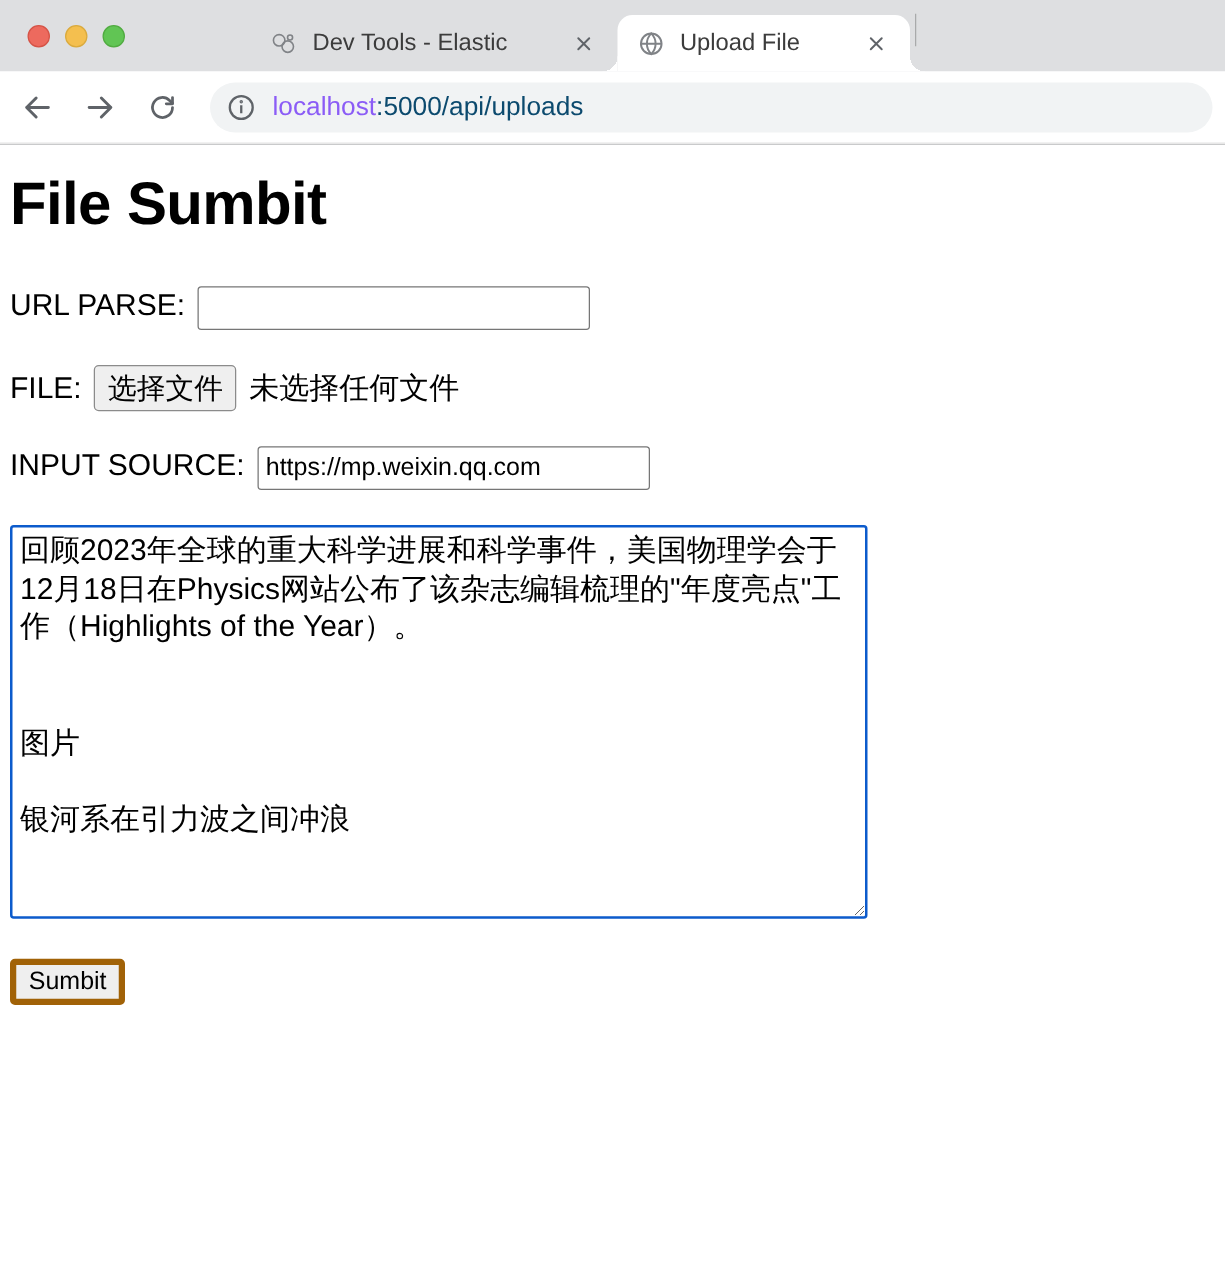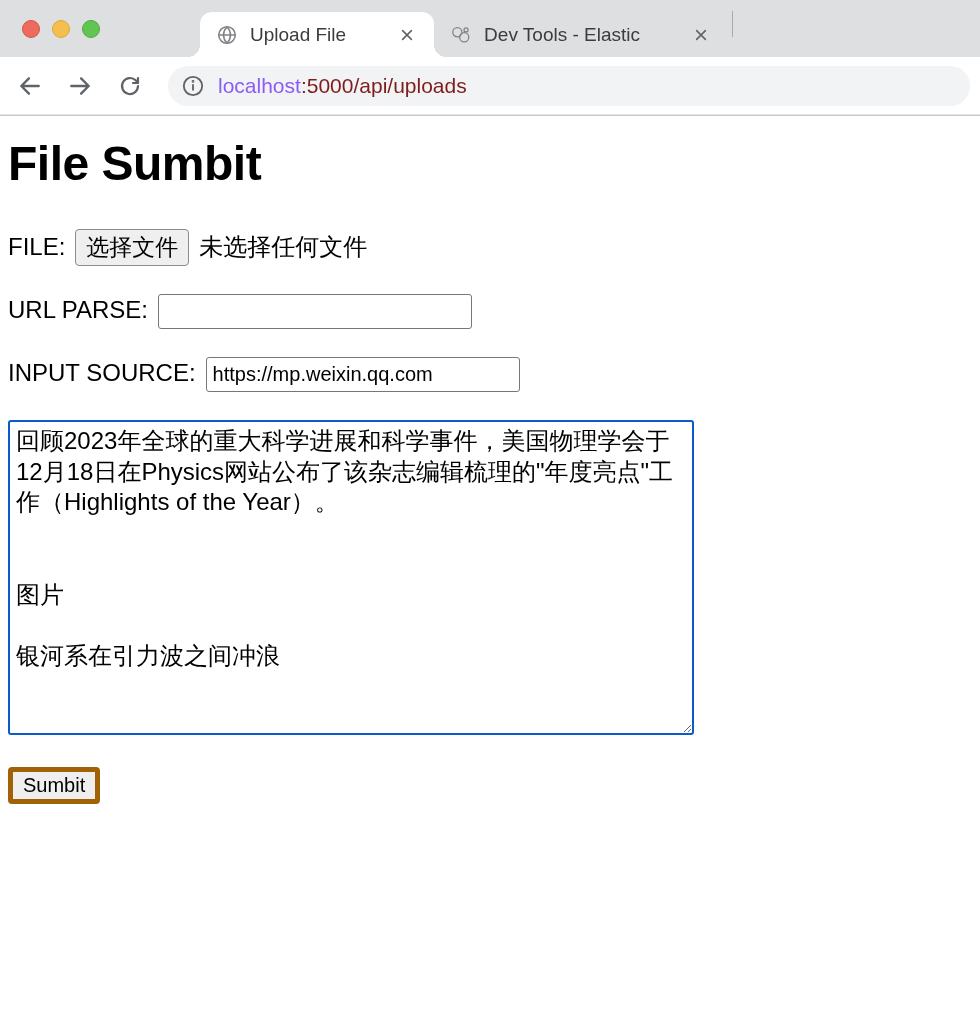--- a/index.html
+++ b/index.html
@@ -141,21 +141,21 @@
     }
     .site-info-icon {
       width: 22px;
       height: 22px;
       color: #5f6368;
       display: flex;
       align-items: center;
       justify-content: center;
     }
     .url-host { color: #8b5cf6; }
-    .url-path { color: #7f1d1d; }
+    .url-path { color: #0c4a6e; }
     
     .page {
       padding: 20px 8px 12px 8px;
     }
     h1 {
       font-size: 48px;
       font-weight: 800;
       margin-bottom: 38px;
       letter-spacing: -0.5px;
     }
@@ -222,49 +222,49 @@
 <body>
 
 <div class="browser-chrome">
   <div class="titlebar">
     <div class="traffic-lights">
       <div class="traffic-light tl-red"></div>
       <div class="traffic-light tl-yellow"></div>
       <div class="traffic-light tl-green"></div>
     </div>
     <div class="tabs">
-      <div class="tab active">
-        <span class="tab-icon">
-          <svg viewBox="0 0 24 24" width="22" height="22" fill="none" stroke="#808387" stroke-width="1.7">
-            <circle cx="12" cy="12" r="9"></circle>
-            <path d="M3 12h18M12 3c2.5 2.6 3.8 6 3.8 9s-1.3 6.4-3.8 9c-2.5-2.6-3.8-6-3.8-9S9.5 5.6 12 3z"></path>
-          </svg>
-        </span>
-        <span class="tab-title">Upload File</span>
-        <span class="tab-close">
-          <svg viewBox="0 0 16 16" width="14" height="14" stroke="#5f6368" stroke-width="1.8" stroke-linecap="round">
-              <path d="M3 3l10 10M13 3L3 13"></path>
-            </svg>
-        </span>
-      </div>
       <div class="tab">
         <span class="tab-icon">
           <svg viewBox="0 0 24 24" width="22" height="22" fill="none" stroke="#808387" stroke-width="1.4">
             <circle cx="8" cy="9" r="5"></circle>
             <circle cx="15.5" cy="14.5" r="5"></circle>
             <circle cx="17.5" cy="6.5" r="2.2"></circle>
           </svg>
         </span>
         <span class="tab-title">Dev Tools - Elastic</span>
         <span class="tab-close">
           <svg viewBox="0 0 16 16" width="14" height="14" stroke="#5f6368" stroke-width="1.8" stroke-linecap="round">
               <path d="M3 3l10 10M13 3L3 13"></path>
             </svg>
         </span>
       </div>
+      <div class="tab active">
+        <span class="tab-icon">
+          <svg viewBox="0 0 24 24" width="22" height="22" fill="none" stroke="#808387" stroke-width="1.7">
+            <circle cx="12" cy="12" r="9"></circle>
+            <path d="M3 12h18M12 3c2.5 2.6 3.8 6 3.8 9s-1.3 6.4-3.8 9c-2.5-2.6-3.8-6-3.8-9S9.5 5.6 12 3z"></path>
+          </svg>
+        </span>
+        <span class="tab-title">Upload File</span>
+        <span class="tab-close">
+          <svg viewBox="0 0 16 16" width="14" height="14" stroke="#5f6368" stroke-width="1.8" stroke-linecap="round">
+              <path d="M3 3l10 10M13 3L3 13"></path>
+            </svg>
+        </span>
+      </div>
       <div class="tab-separator"></div>
     </div>
   </div>
   <div class="toolbar">
     <div class="nav-btn">
       <svg viewBox="0 0 24 24" width="26" height="26" fill="none" stroke="#5f6368" stroke-width="2.2" stroke-linecap="round" stroke-linejoin="round">
           <path d="M20 12H4M11 5l-7 7 7 7"></path>
         </svg>
     </div>
     <div class="nav-btn">
@@ -288,31 +288,31 @@
       </span>
       <span><span class="url-host">localhost</span><span class="url-path">:5000/api/uploads</span></span>
     </div>
   </div>
 </div>
 
 <div class="page">
   <h1>File Sumbit</h1>
 
   <div class="form-row">
+    <span class="form-label">URL PARSE:</span>
+    <input type="text" class="text-input" value="" style="">
+  </div>
+
+  <div class="form-row">
     <span class="form-label">FILE:</span>
     <button class="file-choose-btn">选择文件</button>
     <span class="file-status">未选择任何文件</span>
   </div>
 
   <div class="form-row">
-    <span class="form-label">URL PARSE:</span>
-    <input type="text" class="text-input" value="" style="">
-  </div>
-
-  <div class="form-row">
     <span class="form-label">INPUT SOURCE:</span>
     <input type="text" class="text-input" value="https://mp.weixin.qq.com" style="">
   </div>
 
   <div class="form-row align-bottom">
     <textarea class="textarea" style="">回顾2023年全球的重大科学进展和科学事件，美国物理学会于12月18日在Physics网站公布了该杂志编辑梳理的"年度亮点"工作（Highlights of the Year）。
 
 
 图片
 

